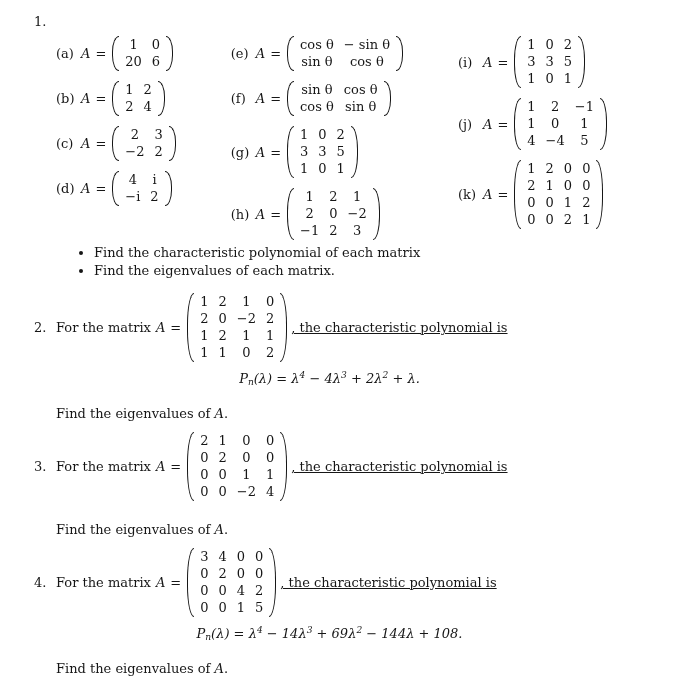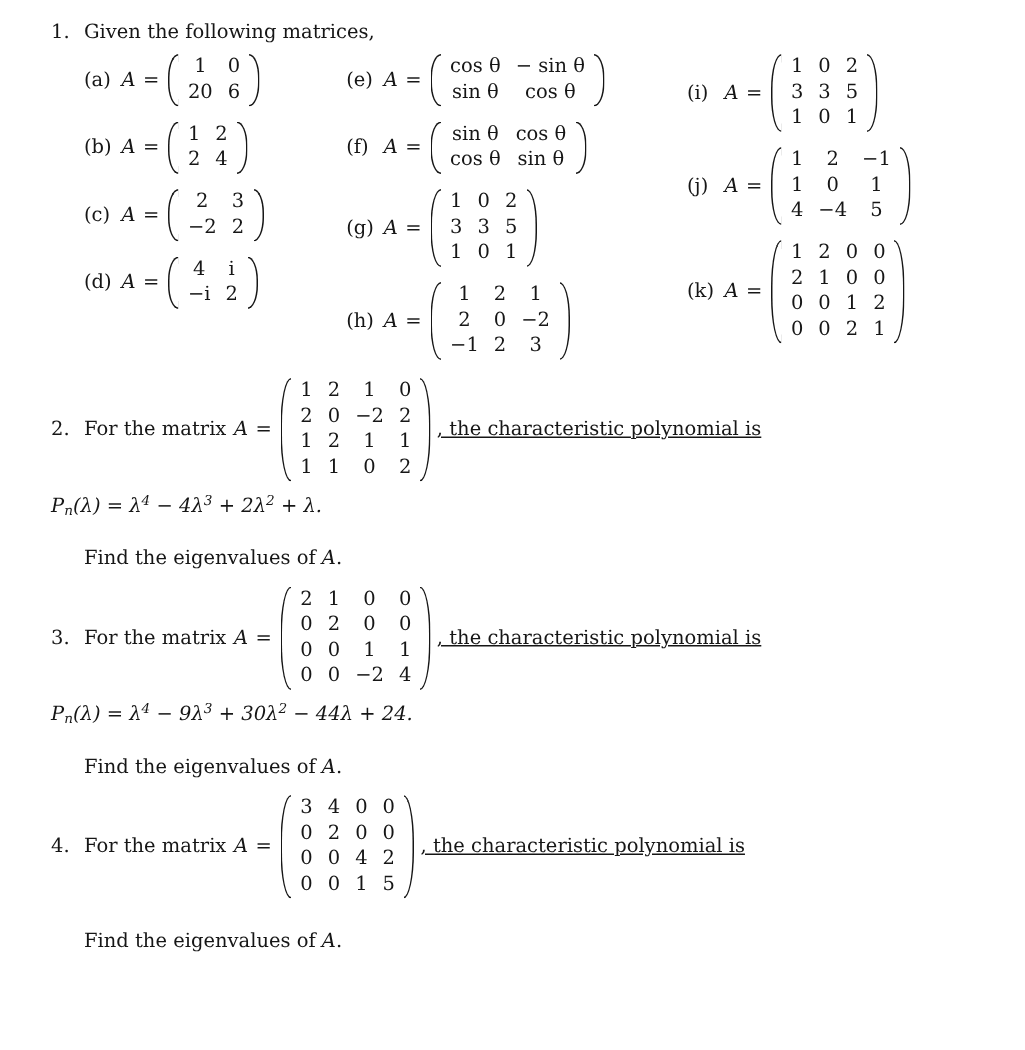--- a/index.html
+++ b/index.html
@@ -32,35 +32,34 @@
     border-top-right-radius:7px 45%;border-bottom-right-radius:7px 45%;
   }
   
   .p1-cols{display:flex;align-items:flex-start;gap:54px;padding-left:22px;margin:6px 0 4px 0;}
   .mcol{display:flex;flex-direction:column;gap:8px;}
   .mitem{display:flex;align-items:center;gap:5px;}
   .mlabel{min-width:20px;}
   .bullets{margin:4px 0 14px 46px;padding:0 0 0 14px;}
   .bullets li{margin:3px 0;}
   
-  .poly{text-align:left;font-style:italic;margin:8px 40px 5px 0;}
+  .poly{text-align:center;font-style:italic;margin:8px 40px 5px 0;}
   .poly sup,.poly sub{font-size:70%;line-height:0;}
   .poly sup{vertical-align:0.5em;}
   .poly sub{vertical-align:-0.25em;}
   .followup{padding-left:22px;margin:20px 0 2px 0;}
 </style>
 </head>
 <body>
 
 <div class="page">
 
   <section class="prob">
     <div class="prob-main">
       <span class="pnum">1.</span>
-      <span>Given the following matrices,</span>
     </div>
     <div class="p1-cols" id="p1-cols">
         <div class="mcol">
           <div class="mitem">
             <span class="mlabel">(a)</span>
             <span class="mvar">A</span>
             <span>=</span>
             <span class="matrix">
               <span class="paren lp"></span>
               <span class="mbody" style="grid-template-columns: repeat(2, auto);">
@@ -253,20 +252,24 @@
                 <span class="mcell">0</span>
                 <span class="mcell">0</span>
                 <span class="mcell">2</span>
                 <span class="mcell">1</span>
               </span>
               <span class="paren rp"></span>
             </span>
           </div>
         </div>
       </div>
+    <ul class="bullets" id="p1-bullets">
+        <li>Find the characteristic polynomial of each matrix</li>
+        <li>Find the eigenvalues of each matrix.</li>
+      </ul>
   </section>
 
   <section class="prob">
     <div class="prob-main">
       <span class="pnum">2.</span>
       <span>For the matrix</span>
       <span class="mvar">A</span>
       <span>=</span>
       <span class="matrix">
           <span class="paren lp"></span>
@@ -319,21 +322,20 @@
             <span class="mcell">1</span>
             <span class="mcell">0</span>
             <span class="mcell">0</span>
             <span class="mcell">−2</span>
             <span class="mcell">4</span>
           </span>
           <span class="paren rp"></span>
         </span>
       <span class="suffix">, the characteristic polynomial is</span>
     </div>
-    <div class="poly">P<sub>n</sub>(λ) = λ<sup>4</sup> − 9λ<sup>3</sup> + 30λ<sup>2</sup> − 44λ + 24.</div>
     <div class="followup"><span>Find the eigenvalues of </span><span class="mvar">A</span><span>.</span></div>
   </section>
 
   <section class="prob">
     <div class="prob-main">
       <span class="pnum">4.</span>
       <span>For the matrix</span>
       <span class="mvar">A</span>
       <span>=</span>
       <span class="matrix">
@@ -353,16 +355,17 @@
             <span class="mcell">2</span>
             <span class="mcell">0</span>
             <span class="mcell">0</span>
             <span class="mcell">1</span>
             <span class="mcell">5</span>
           </span>
           <span class="paren rp"></span>
         </span>
       <span class="suffix">, the characteristic polynomial is</span>
     </div>
+    <div class="poly">P<sub>n</sub>(λ) = λ<sup>4</sup> − 14λ<sup>3</sup> + 69λ<sup>2</sup> − 144λ + 108.</div>
     <div class="followup"><span>Find the eigenvalues of </span><span class="mvar">A</span><span>.</span></div>
   </section>
 
 </div>
 
 </body></html>

